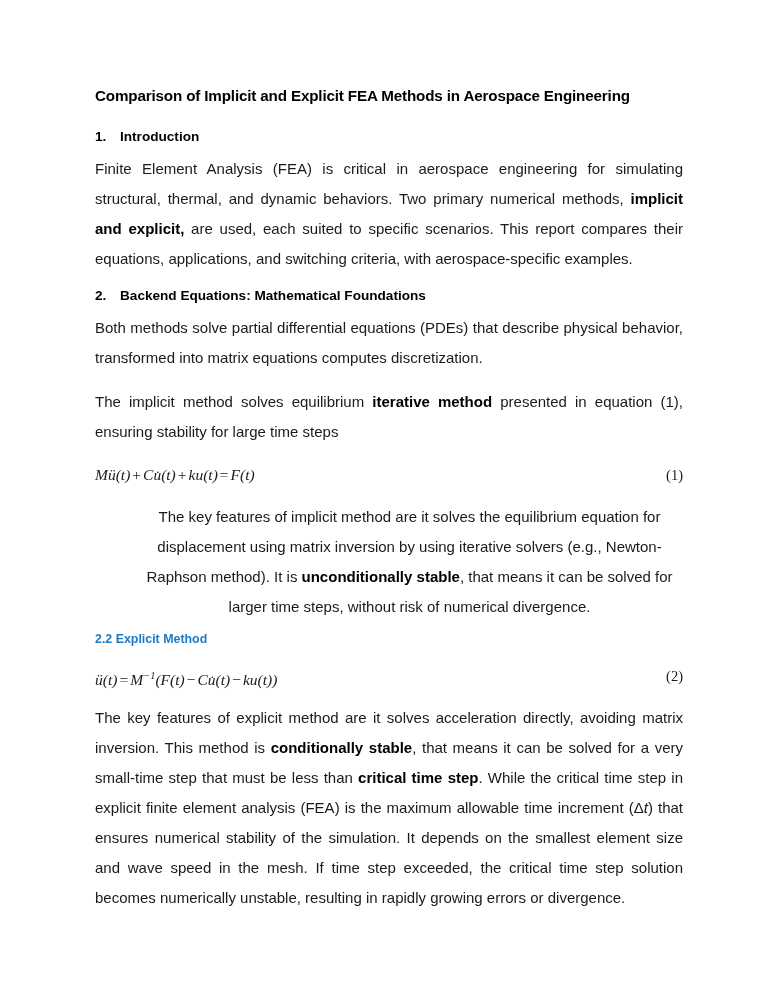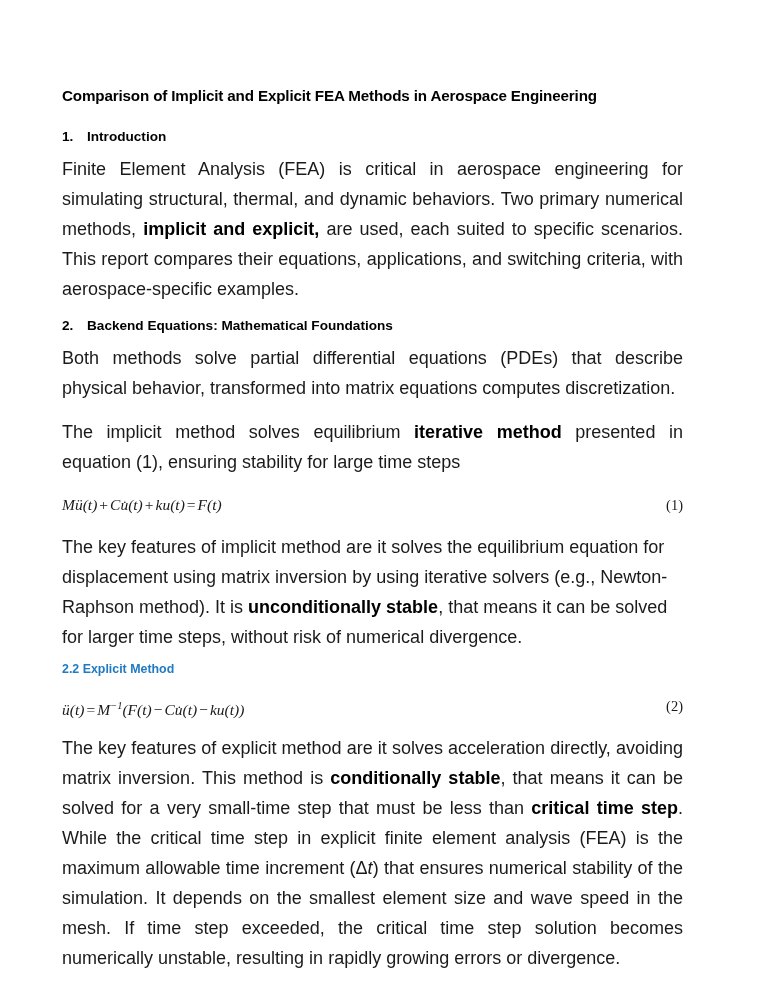--- a/index.html
+++ b/index.html
@@ -16,21 +16,21 @@
     color: #000000;
     -webkit-font-smoothing: antialiased;
   }
 
   .page {
     position: relative;
     width: 768px;
     height: 750px;
     background: #ffffff;
     box-sizing: border-box;
-    padding: 86px 85px 0 62px;
+    padding: 86px 85px 0 95px;
     border-radius: 27px;
   }
 
   .doc-title {
     font-family: "Liberation Sans", sans-serif;
     font-size: 15.2px;
     font-weight: bold;
     line-height: 20px;
     letter-spacing: -0.15px;
     color: #000000;
@@ -57,29 +57,30 @@
     font-family: "Liberation Sans", sans-serif;
     font-size: 12.4px;
     font-weight: bold;
     line-height: 18px;
     color: #1F7AC4;
     margin: 0 0 9px 0;
   }
 
   p.body {
     font-family: "Liberation Sans", sans-serif;
-    font-size: 18px;
+    font-size: 15px;
     line-height: 30px;
     color: #1a1a1a;
     margin: 0;
     text-align: justify;
     text-justify: inter-word;
   }
   p.body.left {
-    text-align: left;
+    text-align: center;
+    margin-left: 41px;
   }
 
   p.body b { font-weight: bold; color: #000; }
   p.body i { font-style: italic; }
 
   .sec-gap  { height: 12px; }
   .sec-gap2 { height: 14px; }
   .sec-gap3 { height: 8px; }
 
   .equation-row {

